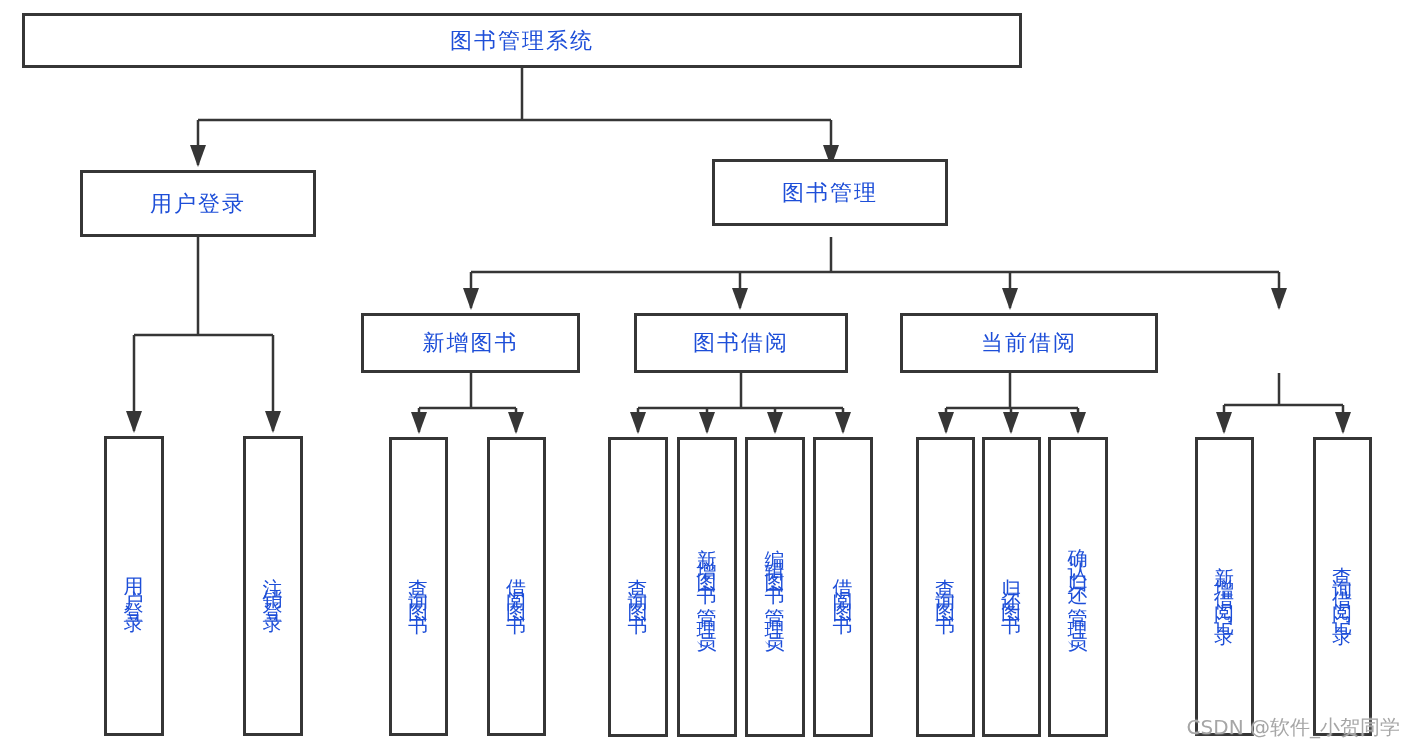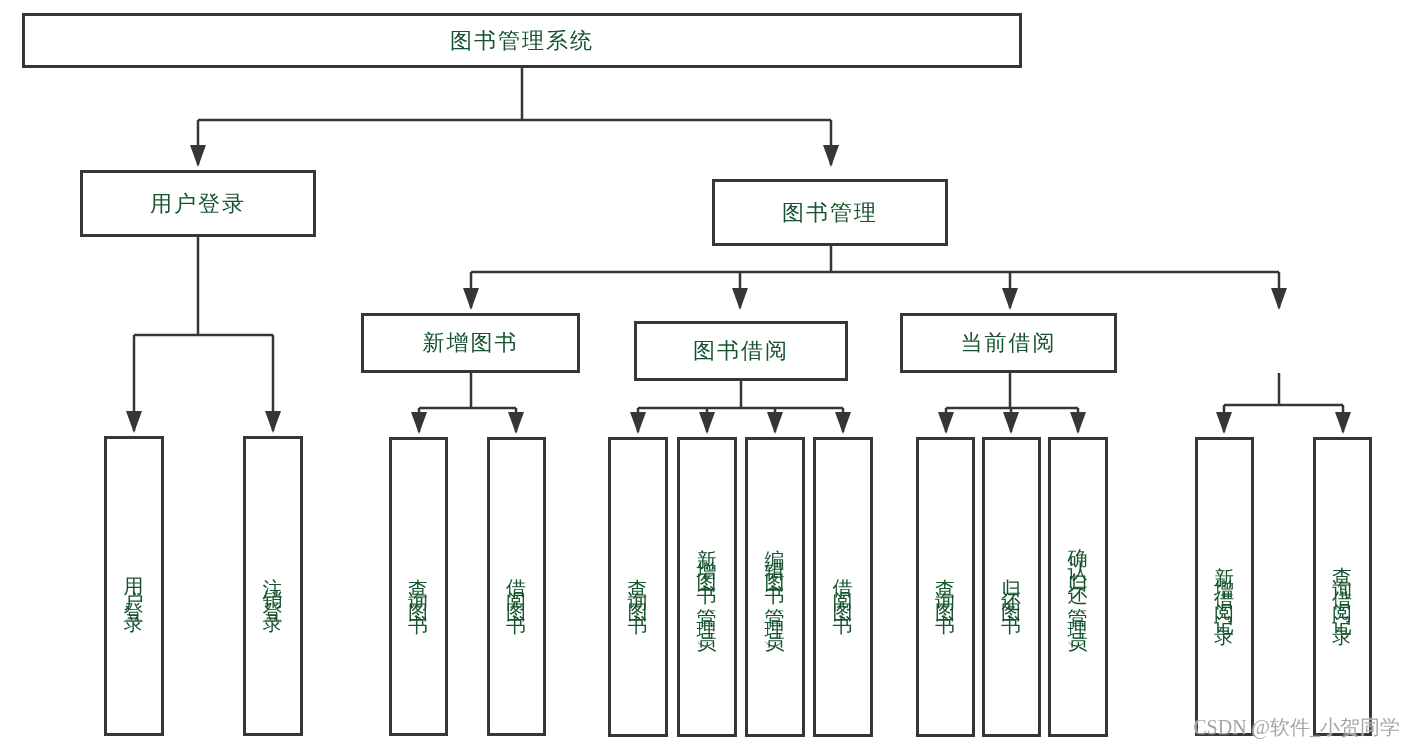--- a/index.html
+++ b/index.html
@@ -22,21 +22,21 @@
     z-index: 1;
   }
   .node {
     position: absolute;
     box-sizing: border-box;
     background: #ffffff;
     border: 3px solid #363636;
     display: flex;
     align-items: center;
     justify-content: center;
-    color: #14532d;
+    color: #1d4ed8;
     z-index: 2;
   }
   .node.h span {
     font-size: 22px;
     letter-spacing: 2px;
     white-space: nowrap;
   }
   .node.leaf span {
     writing-mode: vertical-rl;
     text-orientation: mixed;
@@ -47,21 +47,20 @@
   }
   .watermark {
     position: absolute;
     top: 714px;
     right: 5px;
     z-index: 3;
     font-size: 20px;
     color: #a6a6a6;
     text-shadow: 0 0 2px #ffffff;
     white-space: nowrap;
-    font-family: Liberation Serif, serif;
   }
 </style>
 </head>
 <body>
 
 <div class="stage">
 
   <svg class="wires" width="1405" height="747" viewBox="0 0 1405 747">
     <defs>
       <marker id="ah" markerUnits="userSpaceOnUse" markerWidth="22" markerHeight="16" refX="20" refY="8" orient="auto">
@@ -112,31 +111,31 @@
     </g>
   </svg>
 
   <div class="node h" style="left:22px;top:13px;width:1000px;height:55px">
     <span>图书管理系统</span>
   </div>
 
   <div class="node h" style="left:80px;top:170px;width:236px;height:67px">
     <span>用户登录</span>
   </div>
-  <div class="node h" style="left:712px;top:179px;width:236px;height:67px">
+  <div class="node h" style="left:712px;top:159px;width:236px;height:67px">
     <span>图书管理</span>
   </div>
 
   <div class="node h" style="left:361px;top:313px;width:219px;height:60px">
     <span>新增图书</span>
   </div>
-  <div class="node h" style="left:634px;top:321px;width:214px;height:60px">
+  <div class="node h" style="left:634px;top:313px;width:214px;height:60px">
     <span>图书借阅</span>
   </div>
-  <div class="node h" style="left:900px;top:313px;width:217px;height:60px">
+  <div class="node h" style="left:900px;top:313px;width:258px;height:60px">
     <span>当前借阅</span>
   </div>
 
   <div class="node leaf" style="left:104px;top:436px;width:60px;height:300px">
     <span>用户登录</span>
   </div>
   <div class="node leaf" style="left:243px;top:436px;width:60px;height:300px">
     <span>注销登录</span>
   </div>
 

